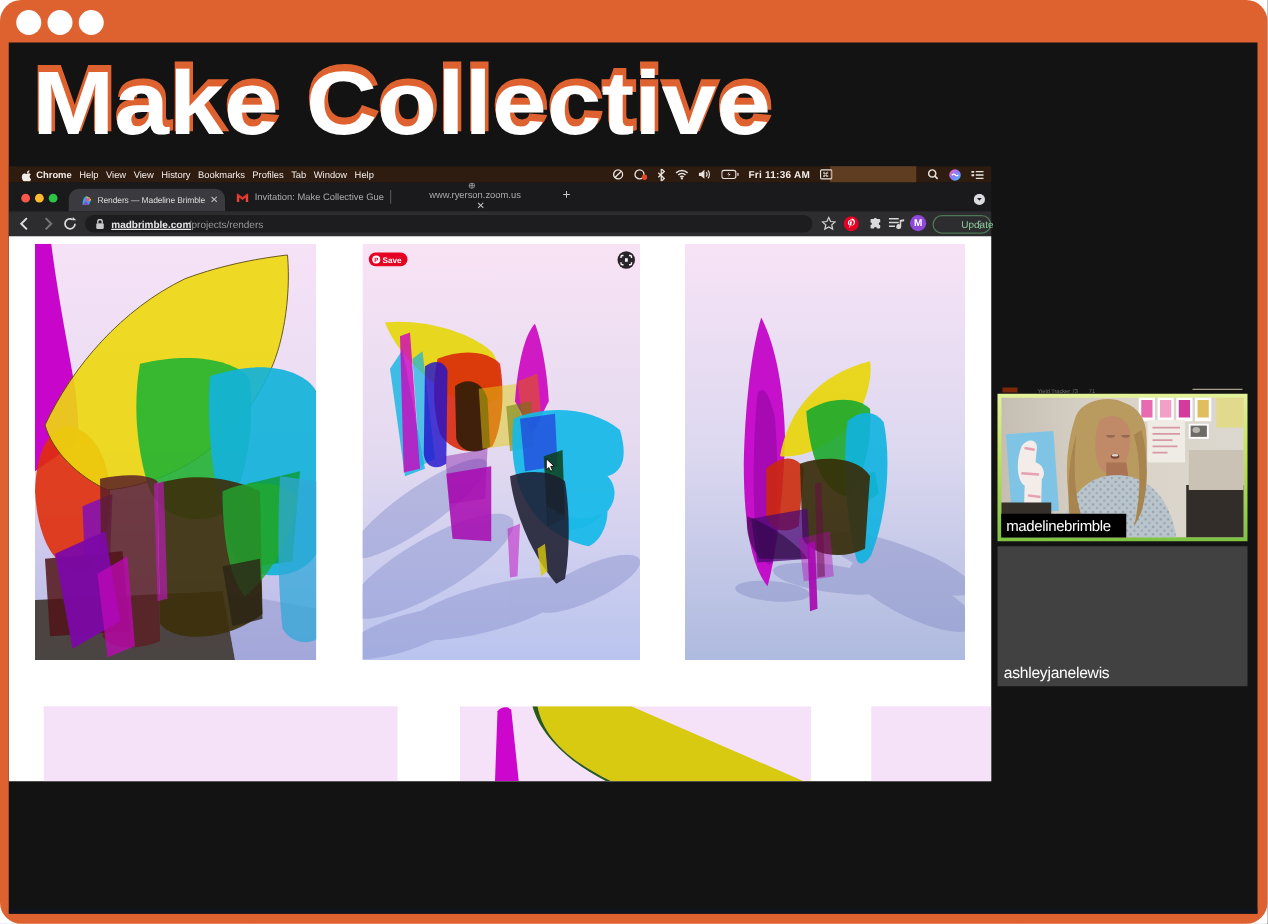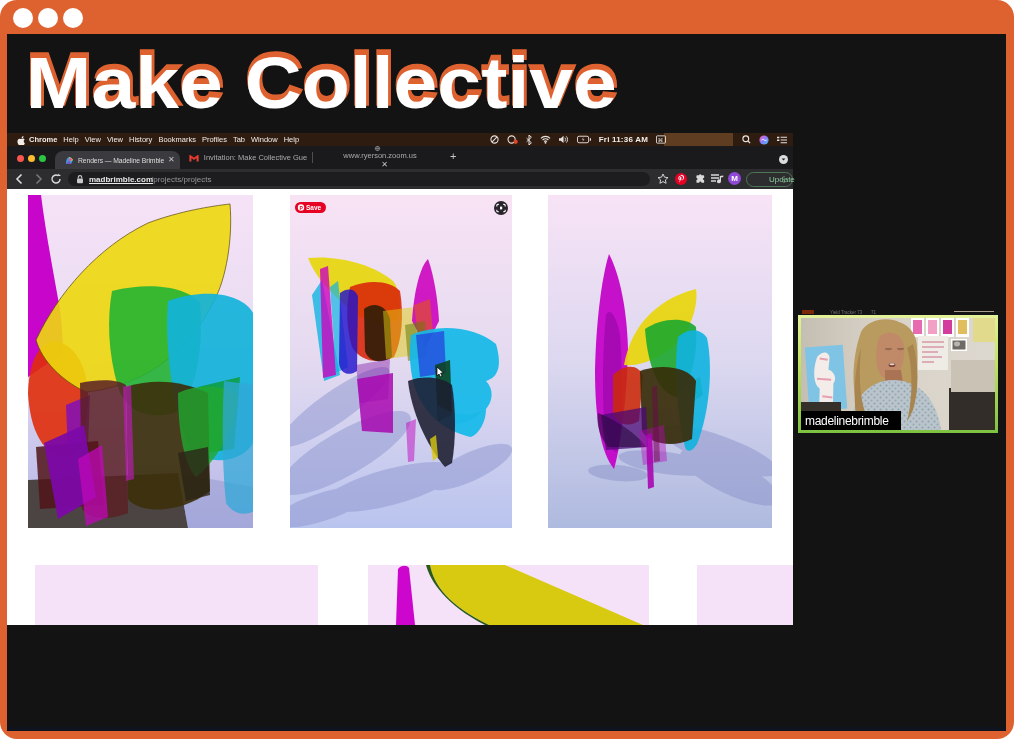--- a/index.html
+++ b/index.html
@@ -158,21 +158,21 @@
     <svg class="abs" style="left:43px;top:4px" width="12" height="12" viewBox="0 0 12 12">
         <path d="M10 6A4 4 0 1 1 8.2 2.7" stroke="#dcdcdc" stroke-width="1.4" fill="none"></path>
         <path d="M8.2 0.5v2.6H11z" fill="#dcdcdc"></path>
       </svg>
     <div id="omni">
       <svg class="abs" style="left:8px;top:3px" width="8" height="9" viewBox="0 0 8 9">
           <rect x="1" y="3.6" width="6" height="4.6" rx="1" fill="#c9c9c9"></rect>
           <path d="M2.2 3.6V2.4a1.8 1.8 0 0 1 3.6 0v1.2" stroke="#c9c9c9" stroke-width="1.1" fill="none"></path>
         </svg>
       <span class="abs" style="left:21px;top:3px;font-weight:bold;font-size:8px;text-decoration:underline;">madbrimble.com</span>
-        <span class="abs" style="left:83px;top:3px;color:#98979b;font-weight:normal;font-size:8px;">/projects/projects</span>
+        <span class="abs" style="left:83px;top:3px;color:#98979b;font-weight:normal;font-size:8px;">/projects/renders</span>
     </div>
     <svg class="abs" style="left:650px;top:4px" width="12" height="12" viewBox="0 0 12 12">
         <path d="M6 1l1.5 3.2 3.5.4-2.6 2.3.7 3.4L6 8.6l-3.1 1.7.7-3.4L1 4.6l3.5-.4z" fill="none" stroke="#d2d2d2" stroke-width="1"></path>
       </svg>
     <svg class="abs" style="left:668px;top:4px" width="12" height="12" viewBox="0 0 12 12">
         <circle cx="6" cy="6" r="6" fill="#e60023"></circle>
         <path d="M6.3 2.6c-1.8 0-3 1.2-3 2.7 0 .7.4 1.5 1 1.8.1 0 .2 0 .2-.1l.2-.7v-.1a2 2 0 0 1-.4-1.1c0-1 .8-2 2-2 1.1 0 1.7.7 1.7 1.6 0 1.2-.5 2.2-1.3 2.2-.4 0-.7-.3-.6-.8l.4-1.2c.1-.5-.1-.9-.6-.9-.5 0-.9.5-.9 1.1l.1.7-.6 2.4-.1 1.2h.1c.4-.5.7-1.2.8-1.6l.3-1c.2.3.6.5 1 .5 1.4 0 2.4-1.3 2.4-3 0-1.3-1.1-2.5-2.7-2.5z" fill="#fff"></path>
       </svg>
     <svg class="abs" style="left:688px;top:5px" width="10" height="10" viewBox="0 0 12 12">
         <path d="M5 1.5a1.3 1.3 0 0 1 2.6 0H10a1 1 0 0 1 1 1v2.1a1.4 1.4 0 0 0 0 2.8V9.5a1 1 0 0 1-1 1H7.8a1.4 1.4 0 0 0-2.8 0H2.7a1 1 0 0 1-1-1V7.3a1.3 1.3 0 0 0 0-2.6V2.5a1 1 0 0 1 1-1z" fill="#dadada"></path>
@@ -352,13 +352,16 @@
         <ellipse cx="91" cy="46.2" rx="2.6" ry="1" fill="#ddd6cc"></ellipse>
       <path d="M84 52 L100 52 L102 66 L84 66 Z" fill="#aa7354"></path>
       <path d="M48 112 C50 84 66 62 92 62 C120 62 136 84 140 112 Z" fill="url(#shirt)"></path>
       <path d="M60 30 C58 52 58 76 64 94 L74 112 L58 112 C52 92 52 56 60 30 Z" fill="#a8854e"></path>
       <path d="M112 26 C118 46 118 72 112 92 L106 104 C112 80 112 48 106 30 Z" fill="#a8854e"></path>
     </svg>
     <div class="abs" style="left:3px;bottom:3px;width:100px;height:19px;background:#000;overflow:hidden;">
         <span style="position:absolute;left:4px;top:3px;color:#fff;font-size:12px;font-weight:normal;letter-spacing:-.3px;">madelinebrimble</span>
       </div>
   </div>
+  <div class="tile" id="tileC" style="top:403px;height:112px;">
+      <span class="tname">ashleyjanelewis</span>
+    </div>
 </div>
 
 </body></html>

